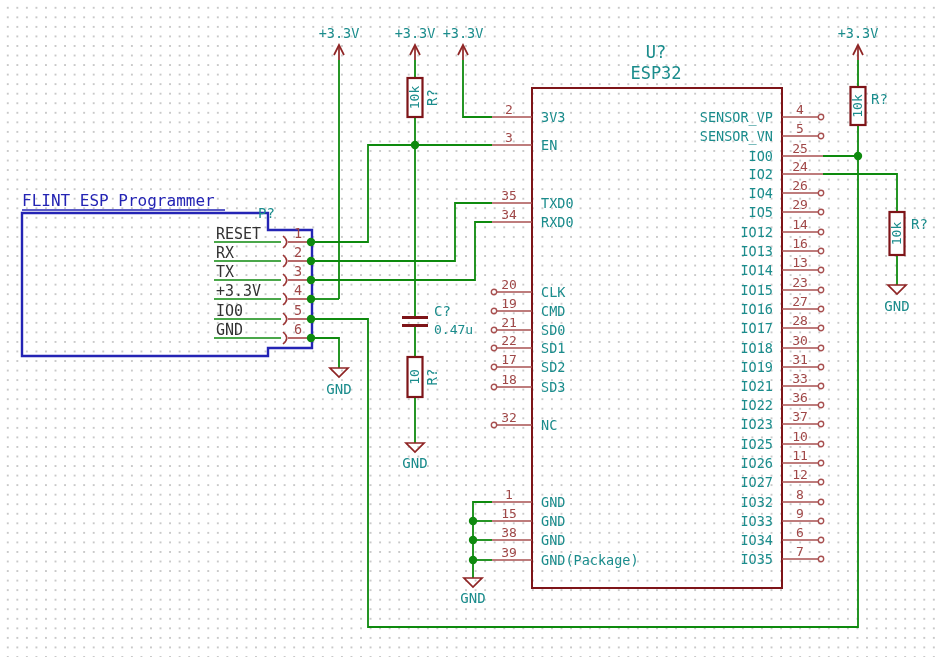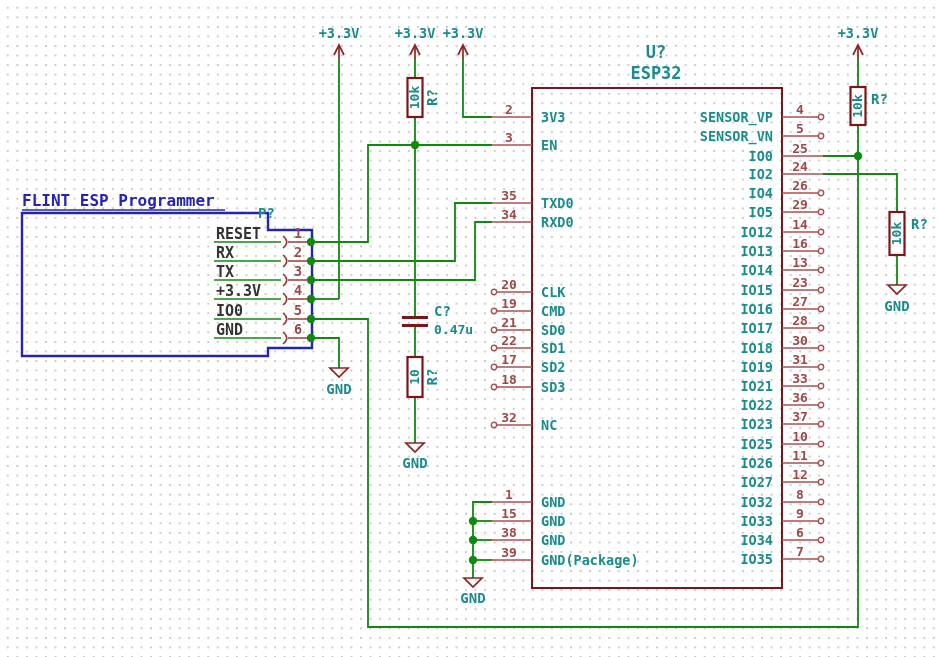--- a/index.html
+++ b/index.html
@@ -1,19 +1,19 @@
 <!DOCTYPE html>
 <html><head>
 <meta charset="utf-8">
 <style>
   html,body{margin:0;padding:0;background:#fff;}
   #canvas{
     position:relative;width:940px;height:657px;overflow:hidden;background:#fff;
     background-image:radial-gradient(circle,#c9c9c9 0.9px,transparent 1.1px);
-    background-size:9.55px 9.55px;background-position:3px 3px;font-weight:bold;
+    background-size:9.55px 9.55px;background-position:3px 3px;
   }
   svg{position:absolute;left:0;top:0;}
   text{font-family:"DejaVu Sans Mono","Liberation Mono",monospace;}
   .wire{stroke:#0e8a0e;stroke-width:1.8;fill:none;}
   .pwire{stroke:#0e8a0e;stroke-width:1.7;}
   .junc{fill:#0e8a0e;stroke:none;}
   .stub{stroke:#a85050;stroke-width:1.7;}
   .oc{stroke:#a85050;stroke-width:1.4;fill:none;}
   .body{stroke:#7e1418;stroke-width:2;fill:none;}
   .rbody{stroke:#7e1418;stroke-width:2.2;fill:#fff;}

